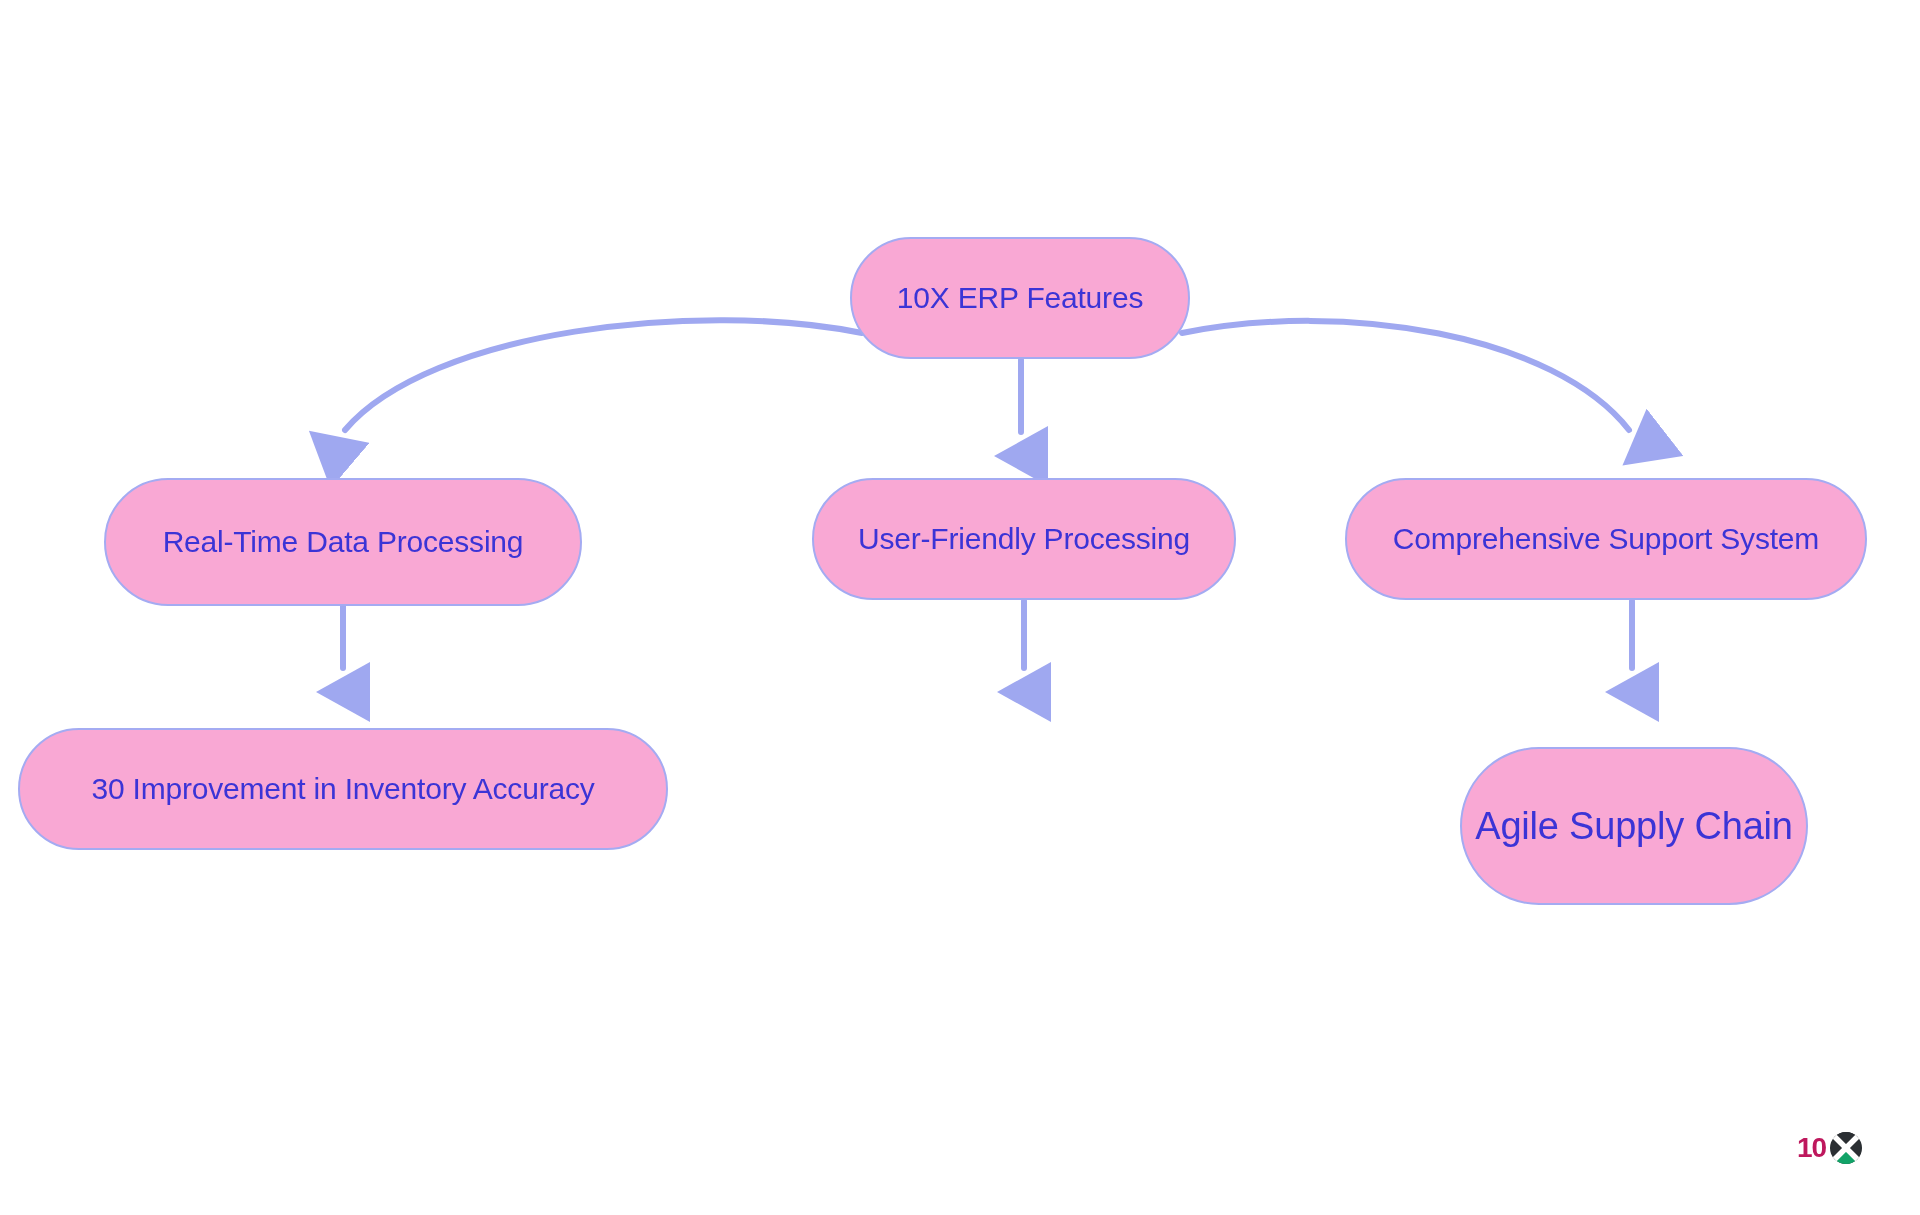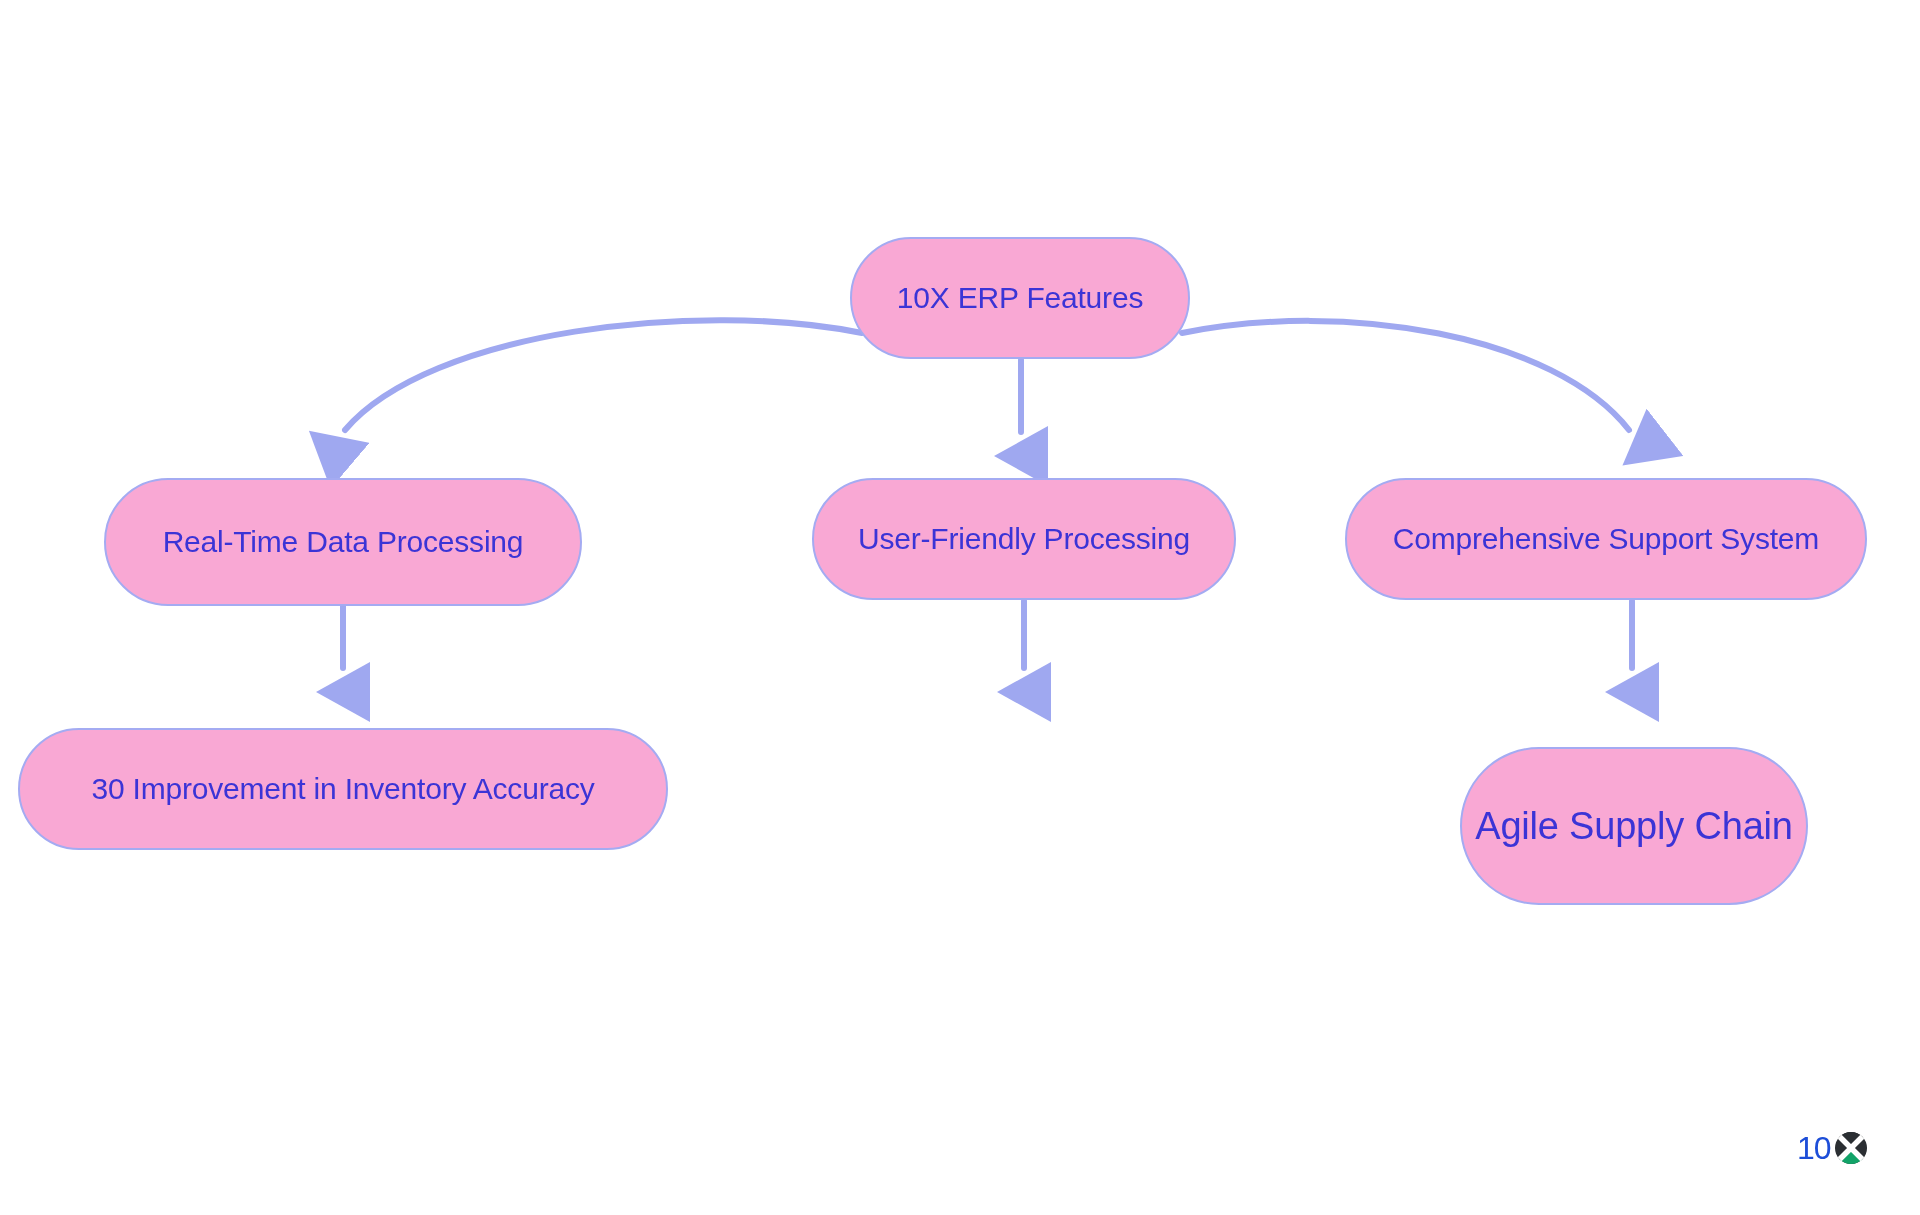--- a/index.html
+++ b/index.html
@@ -114,23 +114,23 @@
     position: absolute;
     left: 1797px;
     top: 1126px;
     width: 76px;
     height: 44px;
     display: flex;
     align-items: center;
     gap: 2px;
   }
   #brand-logo .logo-one {
-    font-size: 32px;
-    font-weight: normal;
-    color: #1d4ed8;
+    font-size: 28px;
+    font-weight: bold;
+    color: #be185d;
     line-height: 1;
     letter-spacing: -1px;
   }
   #brand-logo .logo-mark {
     display: block;
     width: 36px;
     height: 36px;
   }
 </style>
 </head>

